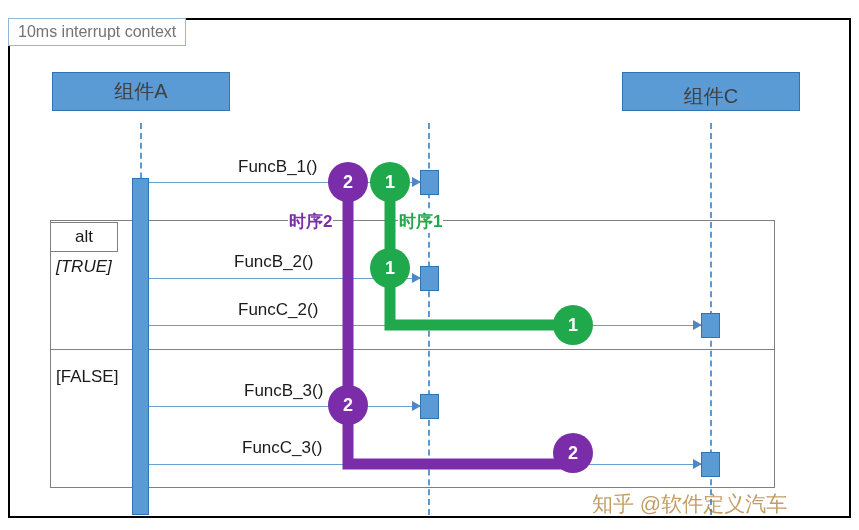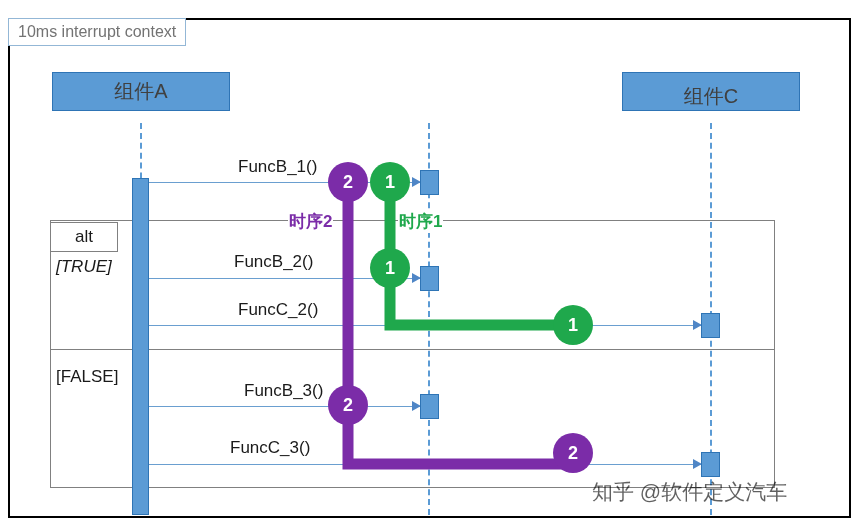--- a/index.html
+++ b/index.html
@@ -168,24 +168,25 @@
     white-space: nowrap;
     z-index: 9;
     background: #ffffff;
     padding: 0 1px;
   }
 
   
   .watermark {
     position: absolute;
     font-size: 21px;
-    color: #000000;
+    color: #a16207;
     opacity: 0.62;
     white-space: nowrap;
     z-index: 10;
+    margin-top: 12px;
   }
 </style>
 </head>
 <body>
 
 <div id="canvas">
 
   <div class="frame-outer"></div>
   <div class="frame-tab">
     <span>10ms interrupt context</span>
@@ -242,21 +243,21 @@
   </div>
 
   <div class="msg-line" style="left:148px; top:406px; width:272px;"></div>
   <div class="msg-head" style="left:412px; top:401px;"></div>
   <div class="msg-label" style="left:220px; top:381px;margin-left:24px;">
     <span>FuncB_3()</span>
   </div>
 
   <div class="msg-line" style="left:148px; top:464px; width:553px;"></div>
   <div class="msg-head" style="left:693px; top:459px;"></div>
-  <div class="msg-label" style="left:230px; top:438px;">
+  <div class="msg-label" style="left:242px; top:438px;">
     <span>FuncC_3()</span>
   </div>
 
   <svg class="flow-svg" viewBox="0 0 859 530" xmlns="http://www.w3.org/2000/svg">
 
     <path d="M 348,182 L 348,464 L 573,464" fill="none" stroke="#7B2CA8" stroke-width="11" stroke-linecap="butt" stroke-linejoin="miter"></path>
 
     <path d="M 390,182 L 390,325 L 573,325" fill="none" stroke="#1FA84C" stroke-width="11" stroke-linecap="butt" stroke-linejoin="miter"></path>
   </svg>
 

